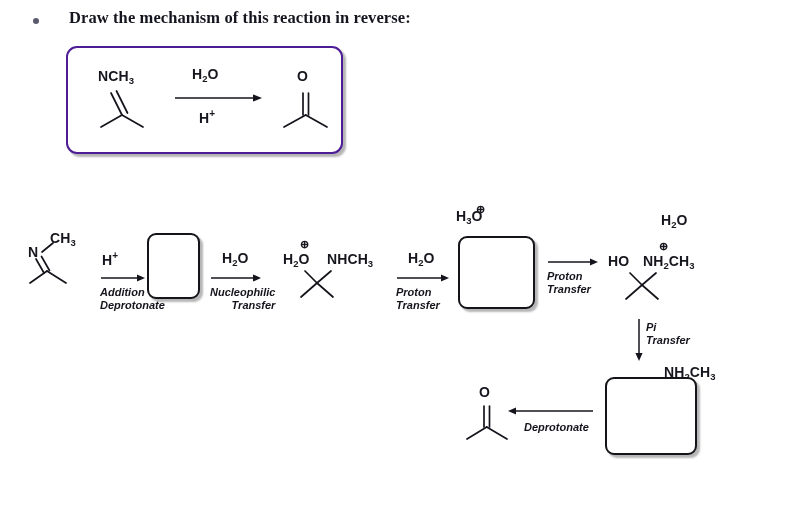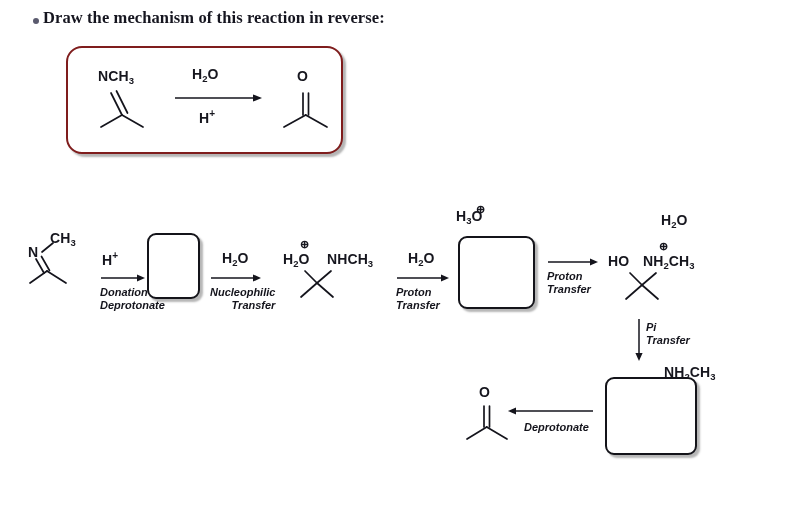--- a/index.html
+++ b/index.html
@@ -24,34 +24,34 @@
   }
   #prompt-bullet {
     position: absolute;
     left: 33px; top: 12px;
     width: 6px; height: 6px;
     border-radius: 50%;
     background: #5a5a6e;
   }
   #prompt-text {
     position: absolute;
-    left: 43px; top: 2px;
+    left: 69px; top: 2px;
     font-family: "Liberation Serif", serif;
     font-weight: bold;
     font-size: 16.5px;
     letter-spacing: .1px;
     color: #15151f;
     white-space: nowrap;
   }
 
   
   .rbox {
     background: #ffffff;
-    border: 2px solid #7f1d1d;
-    border-radius: 16px;
+    border: 2px solid #4c1d95;
+    border-radius: 11px;
     box-shadow: 3px 3px 2px rgba(60,60,60,.38);
     box-sizing: border-box;
   }
   .abox {
     background: #ffffff;
     border: 2.4px solid #14141a;
     border-radius: 9px;
     box-shadow: 3px 3px 2px rgba(80,80,80,.42);
     box-sizing: border-box;
   }
@@ -150,21 +150,21 @@
   </svg>
 </div>
 
 <div class="abs" style="left:100px; top:250px;">
   <span class="abs chem" style="left:2px; top:0px;">H<sup style="font-size:10px">+</sup></span>
   <svg class="arrow abs" width="46" height="12" viewBox="0 0 46 12" style="left:0px; top:22px;">
     <line x1="1" y1="6" x2="37" y2="6"></line>
     <polygon points="37,2.4 45,6 37,9.6"></polygon>
   </svg>
   <div class="abs caption" style="left:0px; top:36px;">
-    <div>Donation</div>
+    <div>Addition</div>
     <div>Deprotonate</div>
   </div>
 </div>
 
 <div class="abs abox" style="left:147px; top:233px; width:53px; height:66px;"></div>
 
 <div class="abs" style="left:210px; top:250px;">
   <span class="abs chem" style="left:12px; top:0px;">H<sub>2</sub>O</span>
   <svg class="arrow abs" width="52" height="12" viewBox="0 0 52 12" style="left:0px; top:22px;">
     <line x1="1" y1="6" x2="43" y2="6"></line>

